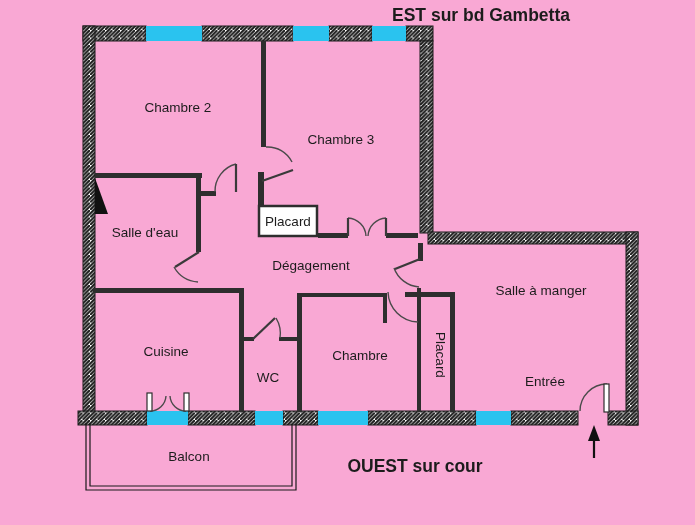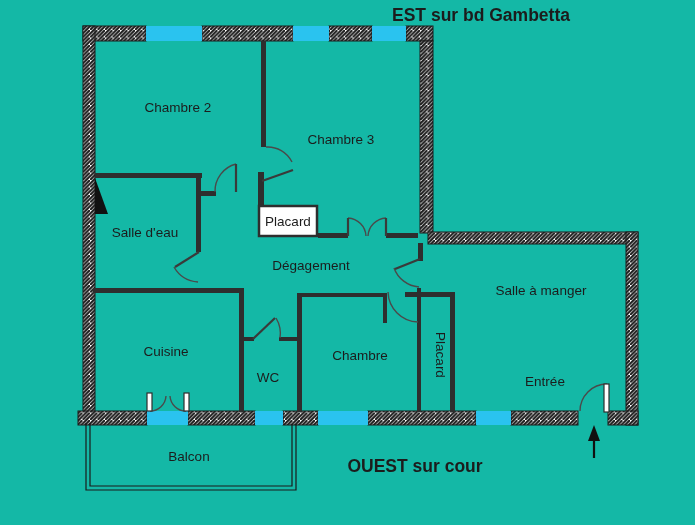--- a/index.html
+++ b/index.html
@@ -1,16 +1,16 @@
 <!DOCTYPE html>
 <html><head>
 <meta charset="utf-8">
 <style>
   html,body{margin:0;padding:0;background:#ffffff;}
-  .page{position:relative;width:695px;height:525px;background:#14b8a6;overflow:hidden;
+  .page{position:relative;width:695px;height:525px;background:#f9a8d4;overflow:hidden;
         font-family:"Liberation Sans", sans-serif;}
   svg text{font-family:"Liberation Sans", sans-serif;fill:#1c1c1c;}
   .room-label{font-size:13.5px;}
   .heading{font-size:17.5px;font-weight:bold;}
 </style>
 </head>
 <body>
 
 <div class="page">
 <svg width="695" height="525" viewBox="0 0 695 525">

